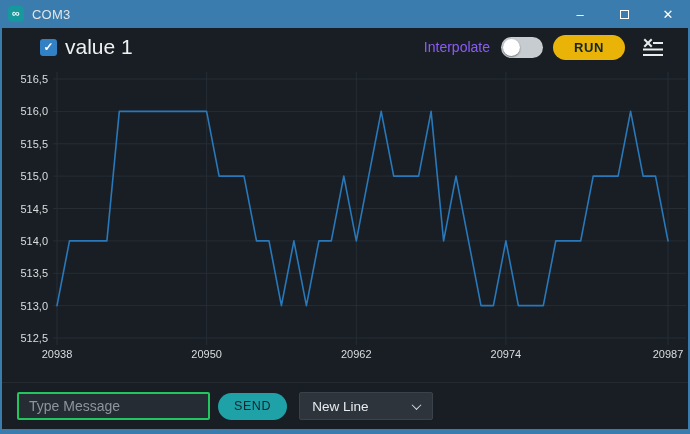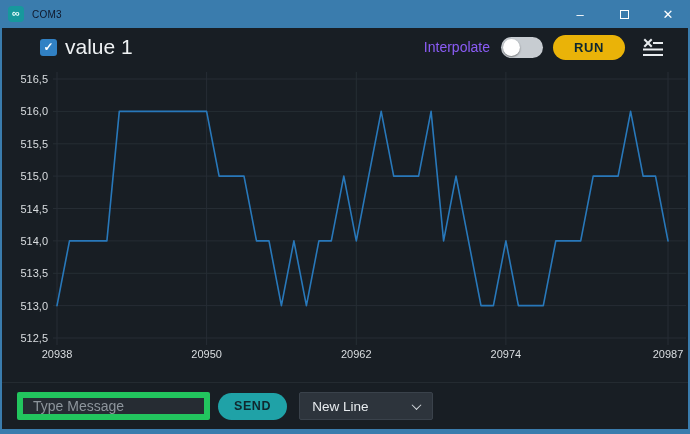--- a/index.html
+++ b/index.html
@@ -15,21 +15,21 @@
 
   
   .titlebar{
     height:28px; margin:0 -2px; background:#3a7cad;
     display:flex; align-items:center; padding-left:8px;
   }
   .app-icon{
     width:16px; height:16px; border-radius:4px; background:#17989d;
     color:#eafcfc; font-size:11px; font-weight:bold; line-height:15px; text-align:center;
   }
-  .win-title{ color:#0f172a; font-size:10px; margin-left:8px; letter-spacing:.2px; }
+  .win-title{ color:#e5e5e5; font-size:13px; margin-left:8px; letter-spacing:.2px; }
   .win-controls{ margin-left:auto; display:flex; height:100%; }
   .win-btn{
     width:44px; height:100%; display:flex; align-items:center; justify-content:center;
     color:#ffffff; font-size:13px; cursor:default;
   }
   .maximize-box{ width:9px; height:9px; border:1px solid #ffffff; }
 
   
   .toolbar{
     height:38px; display:flex; align-items:center; padding:0 24px 0 38px;
@@ -59,27 +59,27 @@
   .chart-area{ height:316px; position:relative; }
   .chart-area svg{ width:100%; height:100%; display:block; }
   svg text{ font-family:"Liberation Sans", sans-serif; font-size:11px; fill:#d9dde0; }
 
   
   .bottombar{
     height:47px; border-top:1px solid #242b31;
     display:flex; align-items:center; padding:0 20px 0 15px;
   }
   .msg-input{
-    width:193px; height:28px; background:#262c33; border:6px solid #22c55e; border-radius:2px;
+    width:193px; height:28px; background:#262c33; border:2px solid #22c55e; border-radius:2px;
     color:#dfe3e6; font-size:14px; padding:0 10px; outline:none; font-family:"Liberation Sans", sans-serif;
   }
   .msg-input::placeholder{ color:#8d959c; opacity:1; }
   .send-btn{
     height:27px; padding:0 16px; margin-left:8px; border:none; border-radius:14px; background:#1fa2a7;
-    color:#10272e; font-size:12.5px; font-weight:bold; letter-spacing:.6px;
+    color:#10272e; font-size:12.5px; font-weight:normal; letter-spacing:.6px;
   }
   .select{
     height:28px; background:#2d343c; border:1px solid #3a424b; border-radius:2px;
     display:flex; align-items:center; padding:0 12px; color:#e8ecef; font-size:13.5px;justify-content:flex-end;
   }
   .select .chevron{
     width:7px; height:7px; border-right:1.6px solid #d4d9dd; border-bottom:1.6px solid #d4d9dd;
     transform:rotate(45deg) translate(-1px,-1px); margin-left:auto;
   }
   .sel-line{ width:134px; margin-left:12px; }

